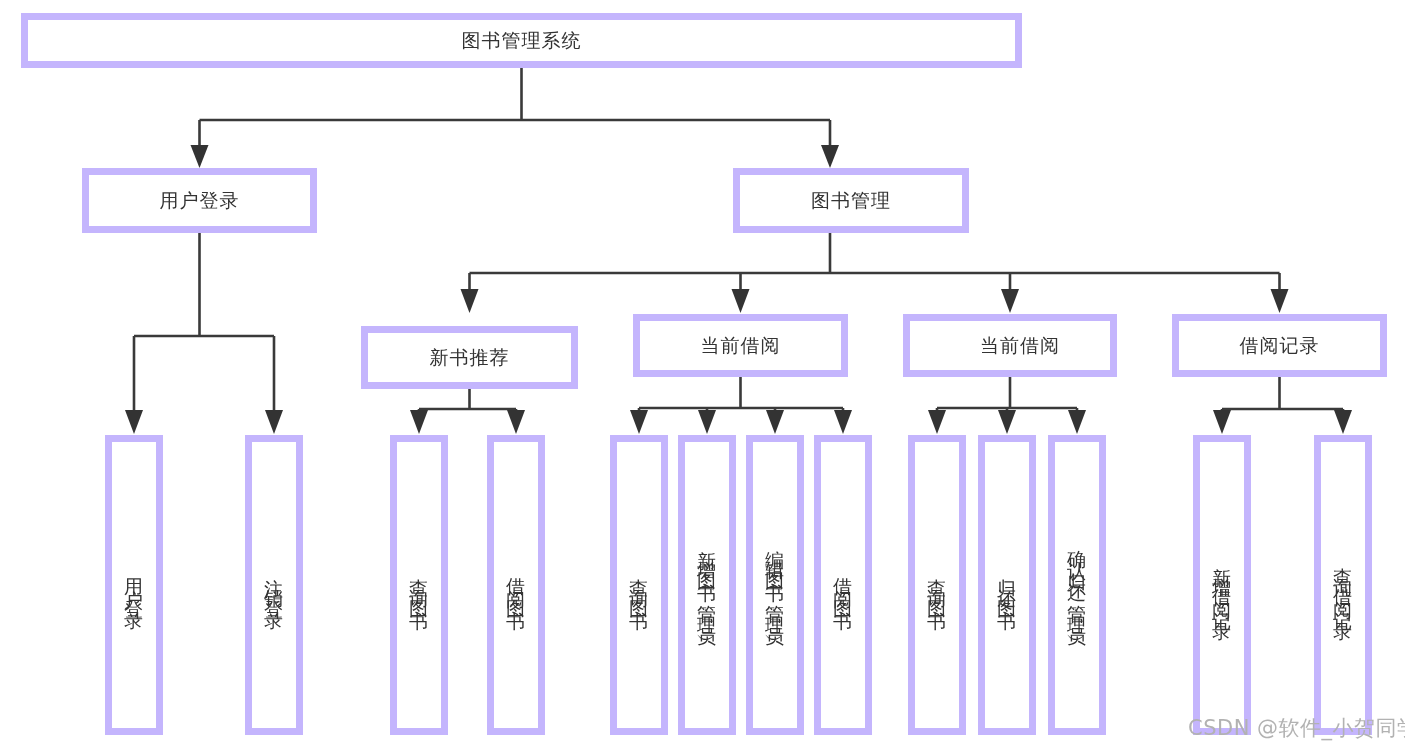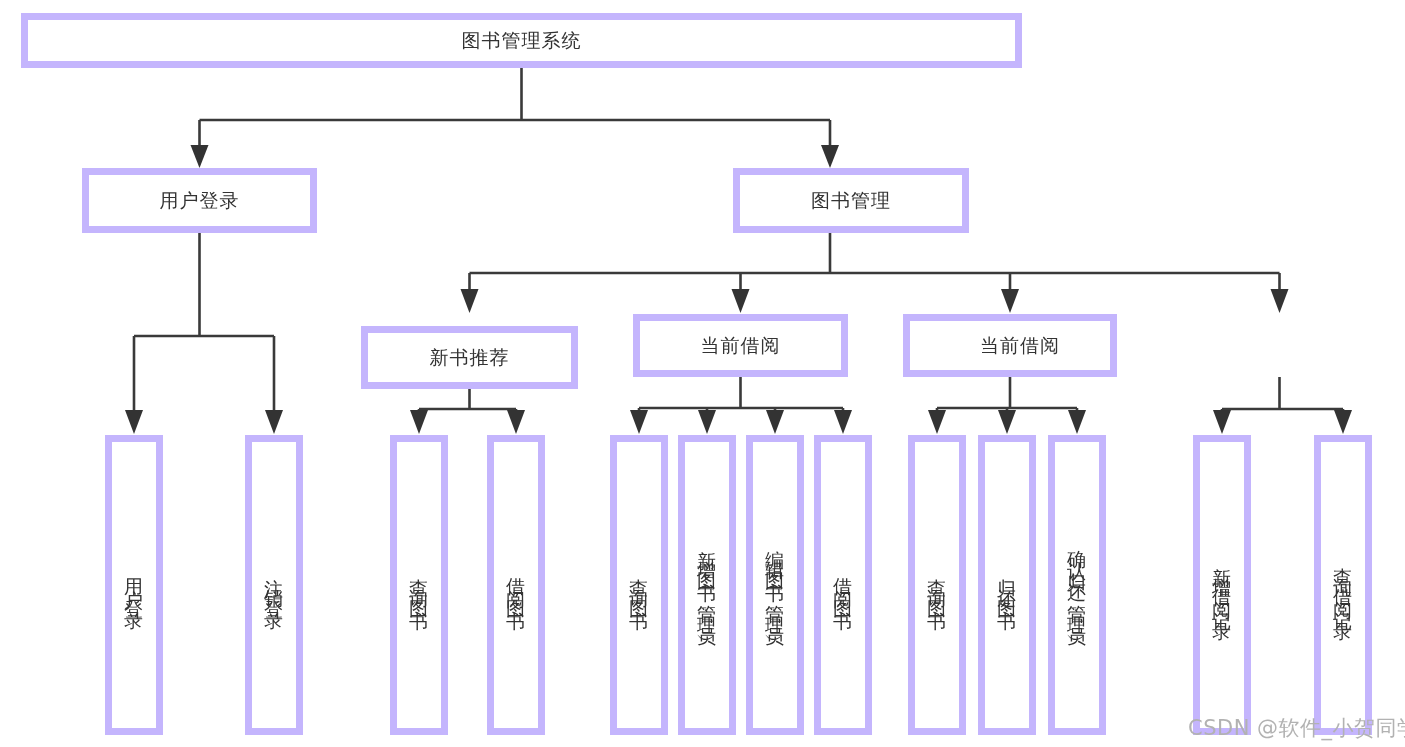--- a/index.html
+++ b/index.html
@@ -95,20 +95,21 @@
   </svg>
 
   <div class="node hbox root" style="left:21px; top:13px; width:1001px; height:55px;">图书管理系统</div>
 
   <div class="node hbox" style="left:82px; top:168px; width:235px; height:65px;">用户登录</div>
   <div class="node hbox" style="left:712px; top:168px; width:236px; height:65px;margin-left:21px;">图书管理</div>
 
   <div class="node hbox" style="left:361px; top:326px; width:217px; height:63px;">新书推荐</div>
   <div class="node hbox" style="left:633px; top:314px; width:215px; height:63px;">当前借阅</div>
   <div class="node hbox" style="left:903px; top:314px; width:214px; height:63px;padding-left:20px;">当前借阅</div>
+  <div class="node hbox" style="left:1172px; top:314px; width:215px; height:63px;">借阅记录</div>
 
   <div class="node leaf" style="left:105px;">
     <span class="vtext">用户登录</span>
   </div>
   <div class="node leaf" style="left:245px;">
     <span class="vtext">注销登录</span>
   </div>
 
   <div class="node leaf" style="left:390px;">
     <span class="vtext">查询图书</span>

